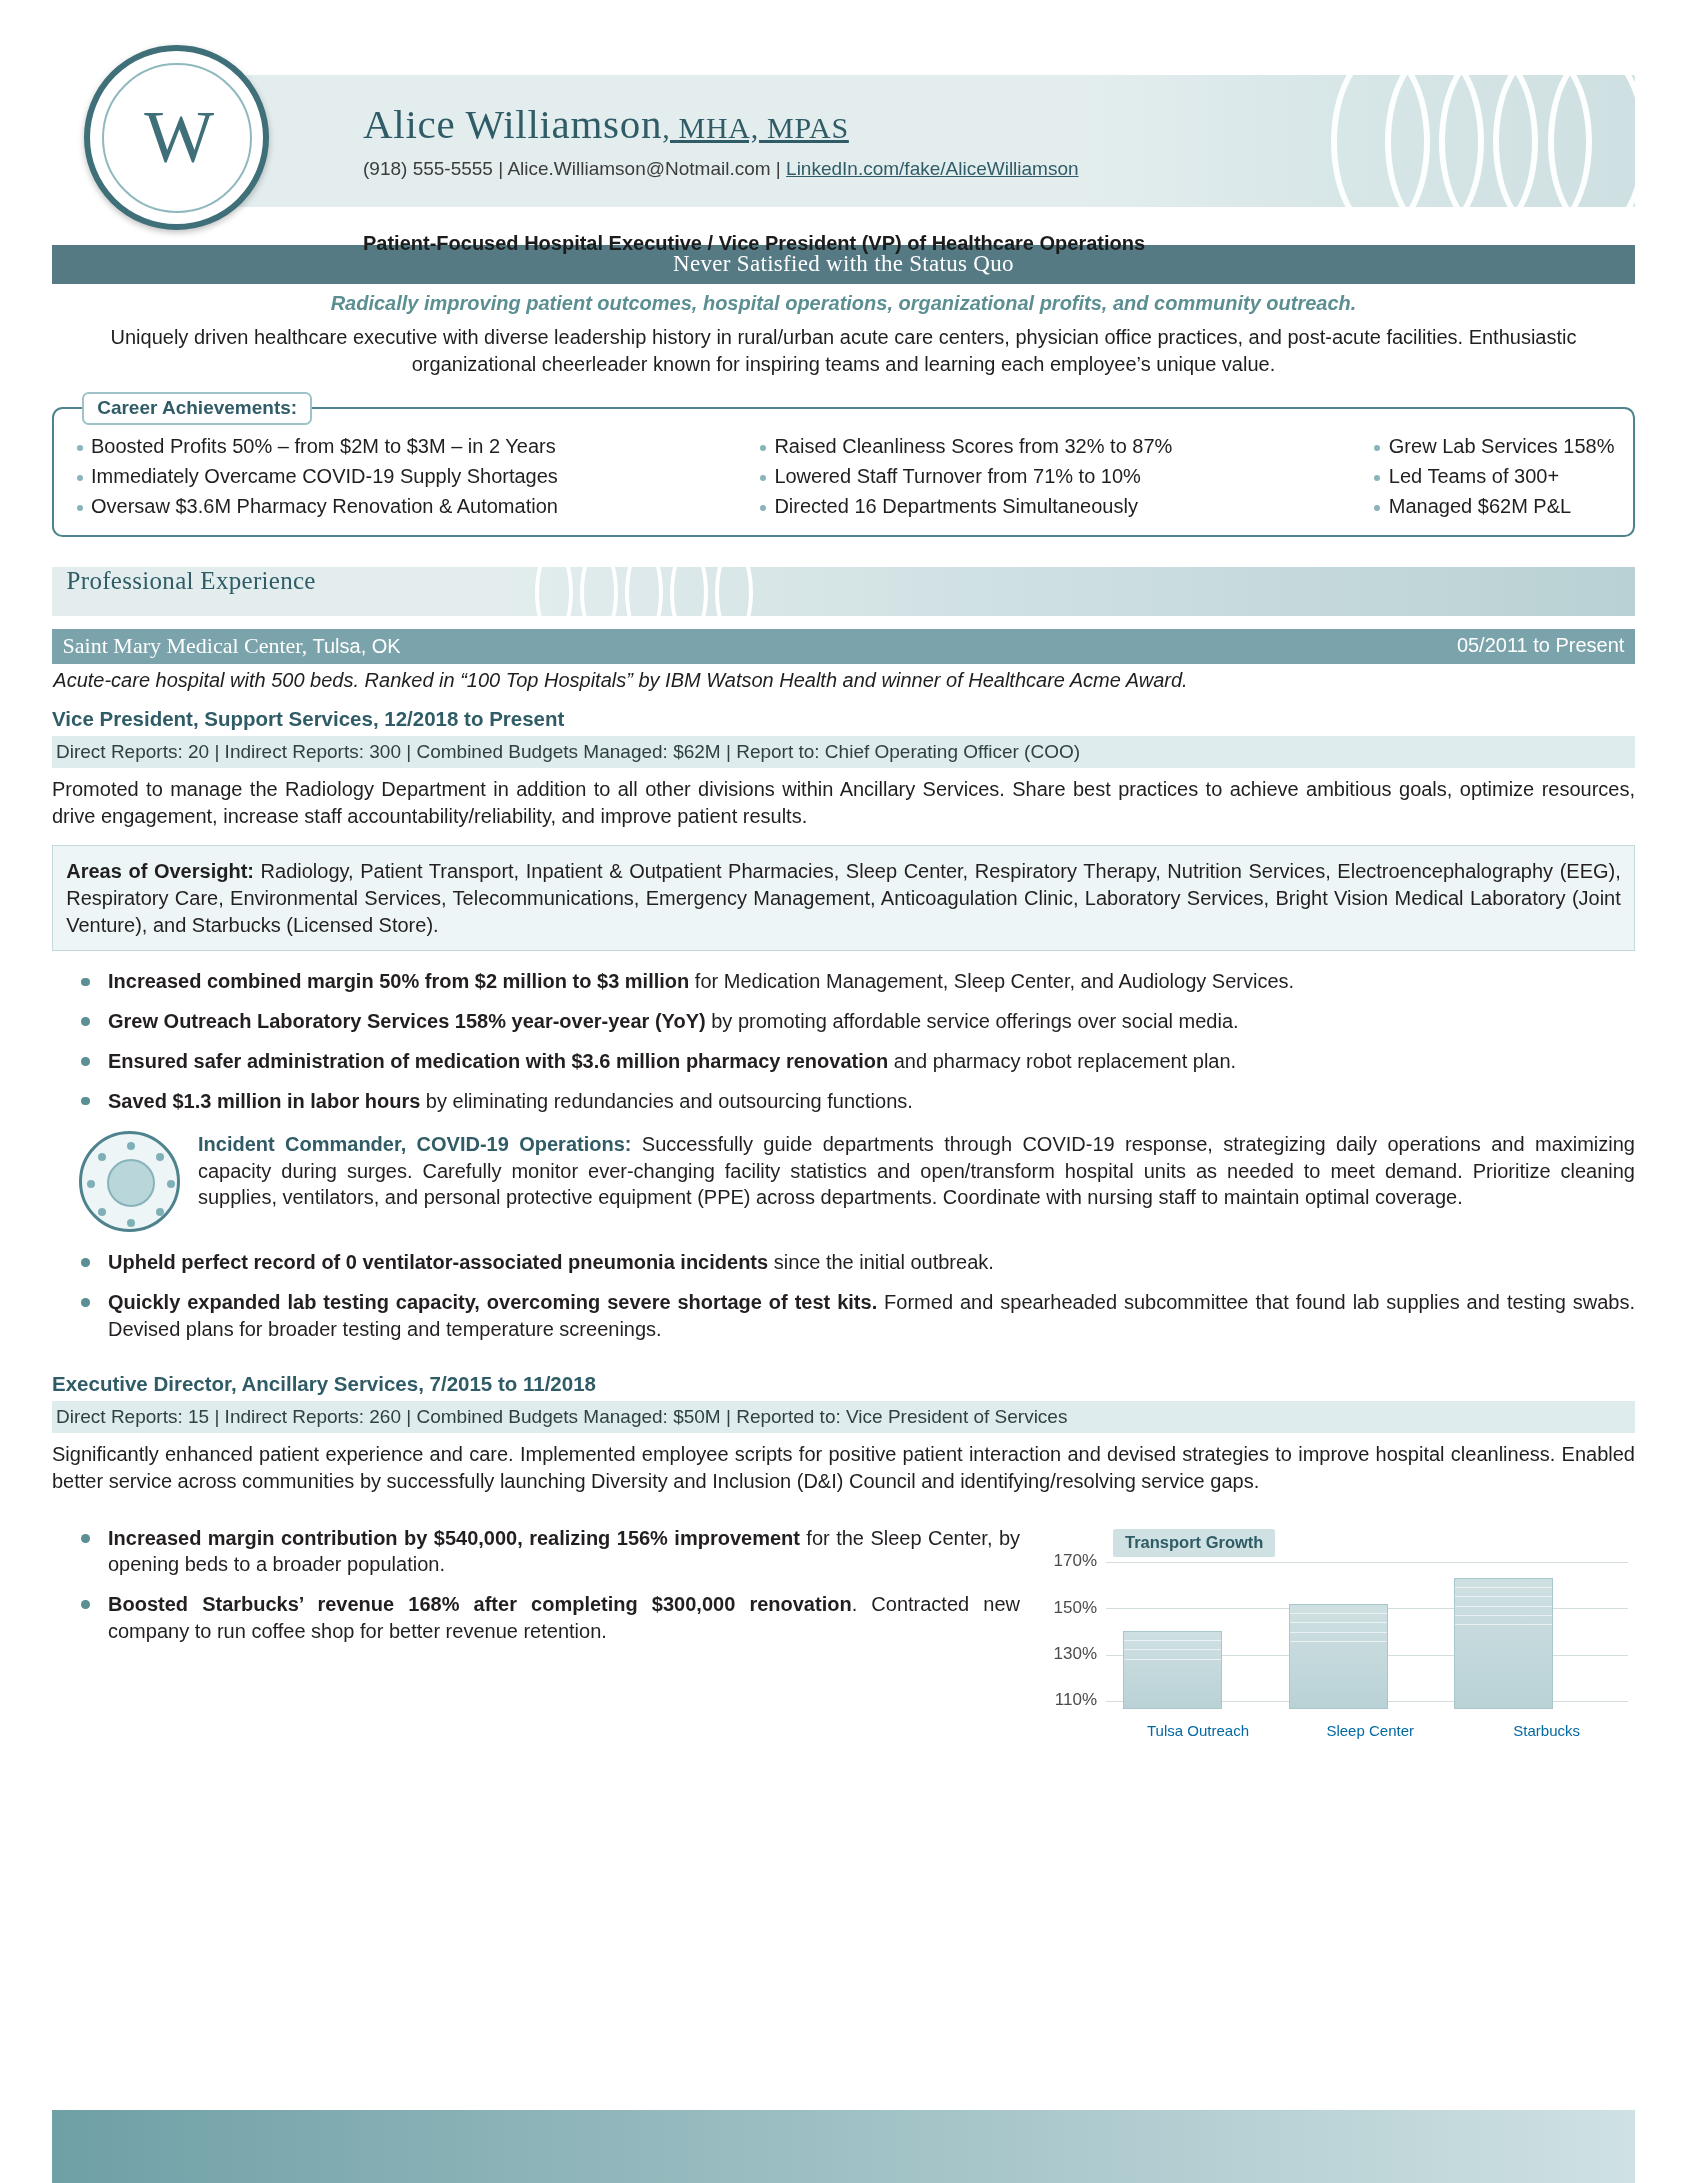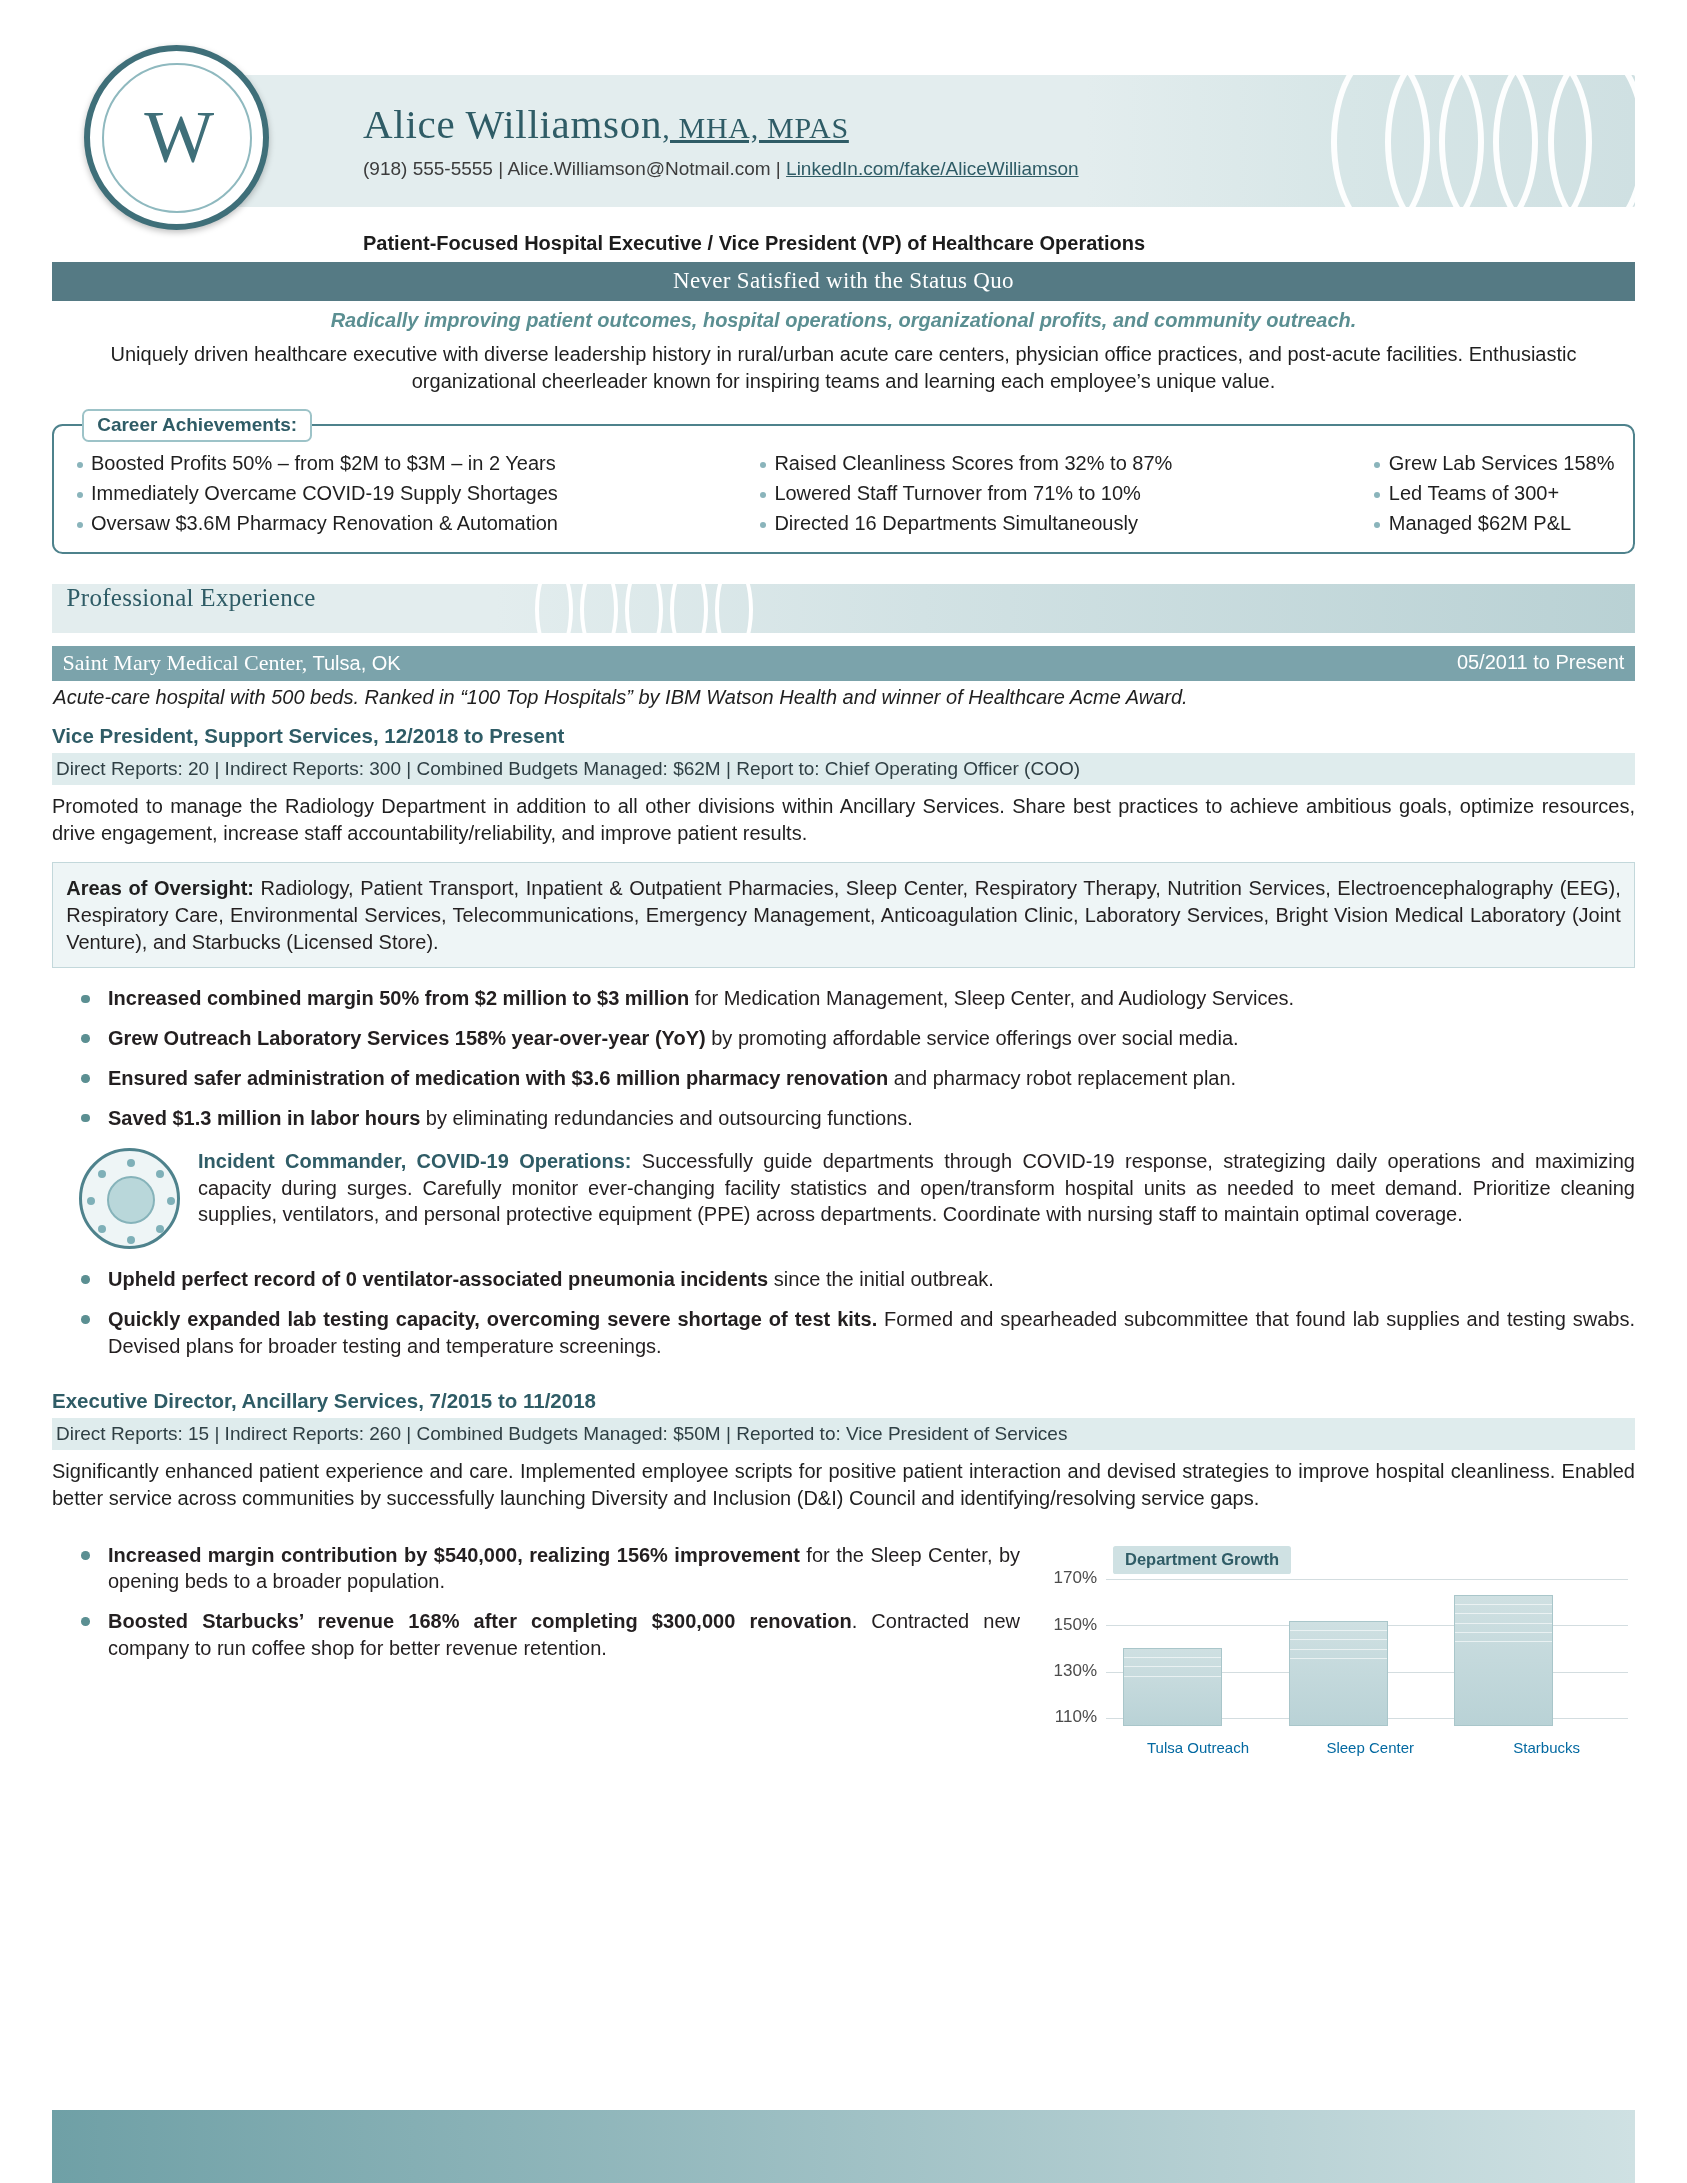--- a/index.html
+++ b/index.html
@@ -95,21 +95,20 @@
     left:311px; top:205px;
     font-size:20px;
     font-weight:bold;
     color:#1c1c1c;
     white-space:nowrap;
     z-index:3;
   }
 
   
   .quo-bar {
-    margin-top:17px;
     background:#557a84;
     color:#ffffff;
     text-align:center;
     padding:6px 0 7.3px;
     font-family:"Liberation Serif", serif;
     font-size:23px;
     letter-spacing:0.3px;
   }
   .subtagline {
     text-align:center;
@@ -486,21 +485,21 @@
 
   <div class="lower">
     <div class="lower-left">
       <ul class="bullets">
         <li><b>Increased margin contribution by $540,000, realizing 156% improvement</b><span> for the Sleep Center, by opening beds to a broader population.</span></li>
         <li><b>Boosted Starbucks’ revenue 168% after completing $300,000 renovation</b><span>. Contracted new company to run coffee shop for better revenue retention.</span></li>
       </ul>
     </div>
 
     <div class="chart">
-      <div class="chart-title">Department Growth</div>
+      <div class="chart-title">Transport Growth</div>
 
       <div class="grid" style="top:37px;"></div>
       <div class="grid" style="top:83px;"></div>
       <div class="grid" style="top:130px;"></div>
       <div class="grid" style="top:176px;"></div>
 
       <div class="axis-lbl" style="top:26.5px;">170%</div>
       <div class="axis-lbl" style="top:73px;">150%</div>
       <div class="axis-lbl" style="top:119px;">130%</div>
       <div class="axis-lbl" style="top:165px;">110%</div>

